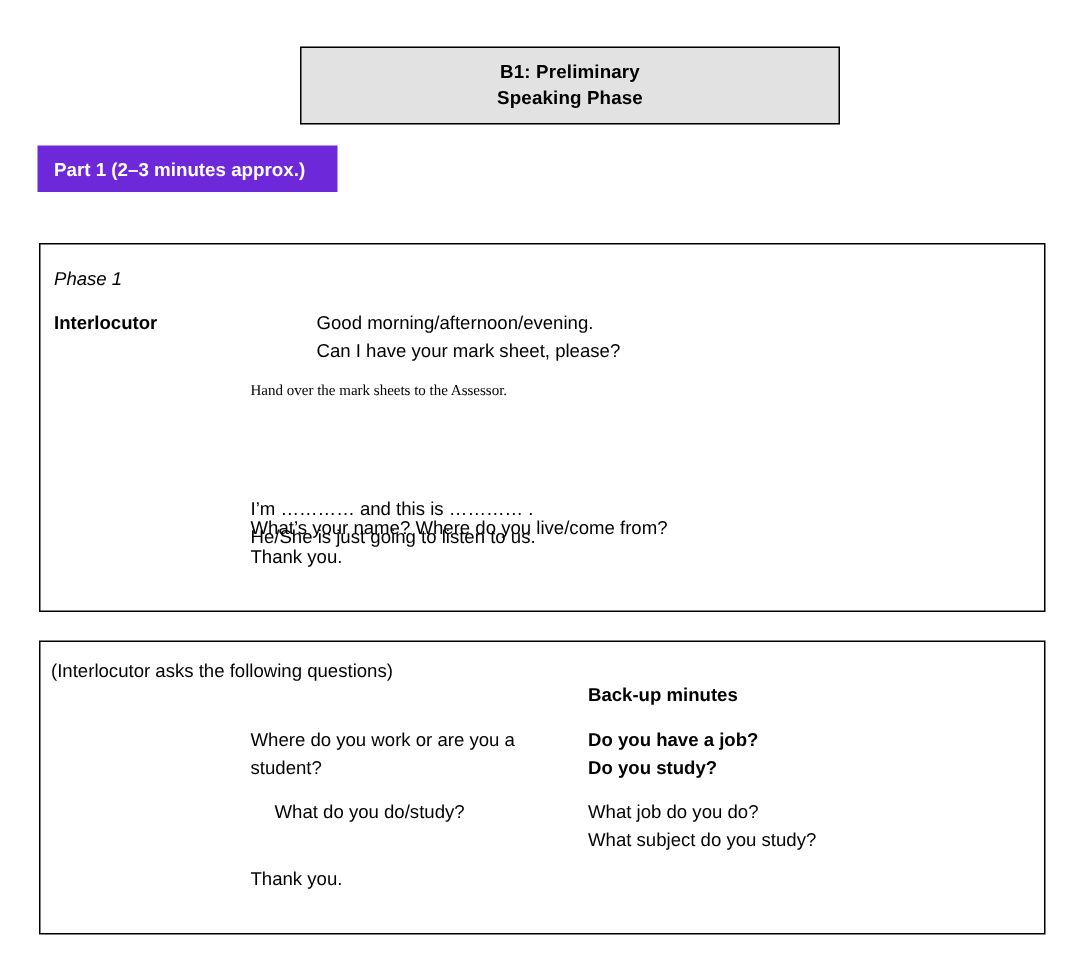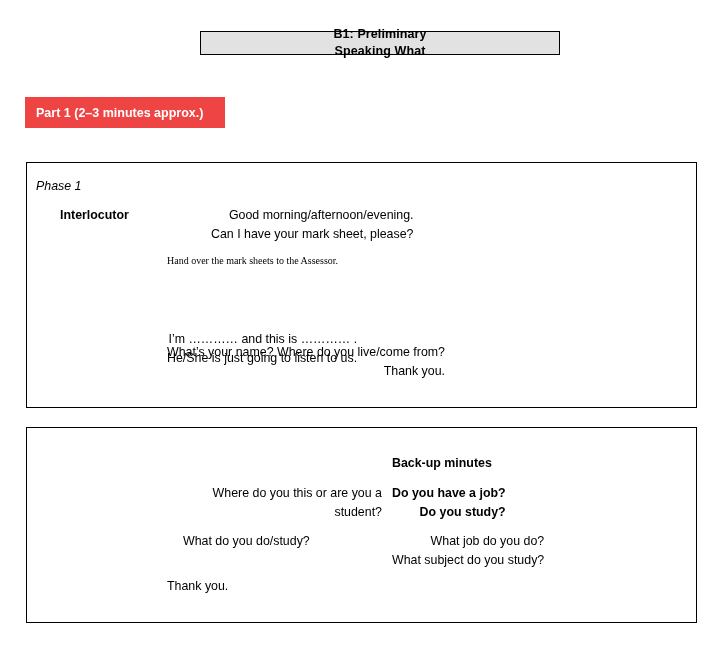--- a/index.html
+++ b/index.html
@@ -16,21 +16,21 @@
     overflow: hidden;
     -webkit-font-smoothing: antialiased;
   }
 
   
   .title-box {
     position: absolute;
     left: 200px;
     top: 31px;
     width: 360px;
-    height: 24px;
+    height: 52px;
     box-sizing: border-box;
     background: #e2e2e2;
     border: 1.5px solid #000000;
     display: flex;
     flex-direction: column;
     align-items: center;
     justify-content: center;
   }
   .title-line {
     font-size: 12.5px;
@@ -40,21 +40,21 @@
   }
 
   
   .part-bar {
     position: absolute;
     left: 25px;
     top: 97px;
     width: 200px;
     height: 31px;
     box-sizing: border-box;
-    background: #ef4444;
+    background: #6d28d9;
     display: flex;
     align-items: center;
     padding-left: 11px;
   }
   .part-bar-label {
     color: #ffffff;
     font-size: 12.5px;
     font-weight: bold;
   }
 
@@ -75,52 +75,51 @@
     top: 427px;
     height: 196px;
   }
 
   
   .txt {
     position: absolute;
     font-size: 12.4px;
     line-height: 18.5px;
     white-space: pre-wrap;
-    text-align: right;
   }
   .bold   { font-weight: bold; }
   .ital   { font-style: italic; }
   .serif-ital {
     font-family: "Liberation Serif", serif;
     font-size: 10px;
   }
 
   
   .phase-label      { left: 9px;   top: 14px; }
-  .speaker-label    { left: 9px;   top: 43px; margin-left: 24px; }
+  .speaker-label    { left: 9px;   top: 43px; }
   .greeting-block   { left: 140px; top: 43px; margin-left: 44px; }
   .handover-block   { left: 140px; top: 89px; }
   .intro-block      { left: 140px; top: 122px; margin-top: 45px; }
   .closing-block    { left: 140px; top: 180px; }
 
   
   .instruction-line { left: 7px;   top: 10px; }
   .prompts-heading  { left: 365px; top: 26px; }
   .q1-block         { left: 140px; top: 56px; width: 215px; }
   .q2-block         { left: 156px; top: 104px; }
   .q3-block         { left: 140px; top: 149px; }
   .b1-block         { left: 365px; top: 56px; font-weight: bold; }
   .b2-block         { left: 365px; top: 104px; }
 </style>
 </head>
 <body>
 
 <div class="title-box">
   <div class="title-line">B1: Preliminary</div>
-  <div class="title-line">Speaking What</div>
+  <div class="title-line">Speaking Phase</div>
 </div>
 
 <div class="part-bar">
   <span class="part-bar-label">Part 1 (2–3 minutes approx.)</span>
 </div>
 
 <div class="panel" id="panel-phase1">
 
   <div class="txt ital phase-label">Phase 1</div>
 
@@ -134,24 +133,25 @@
   <div class="txt intro-block">I’m ………… and this is ………… .
 He/She is just going to listen to us.</div>
 
   <div class="txt closing-block">What’s your name? Where do you live/come from?
 Thank you.</div>
 
 </div>
 
 <div class="panel" id="panel-questions">
 
+  <div class="txt instruction-line">(Interlocutor asks the following questions)</div>
 
   <div class="txt bold prompts-heading">Back-up minutes</div>
 
-  <div class="txt q1-block">Where do you this or are you a student?</div>
+  <div class="txt q1-block">Where do you work or are you a student?</div>
 
   <div class="txt q2-block">What do you do/study?</div>
 
   <div class="txt q3-block">Thank you.</div>
 
   <div class="txt b1-block">Do you have a job?
 Do you study?</div>
 
   <div class="txt b2-block">What job do you do?
 What subject do you study?</div>

